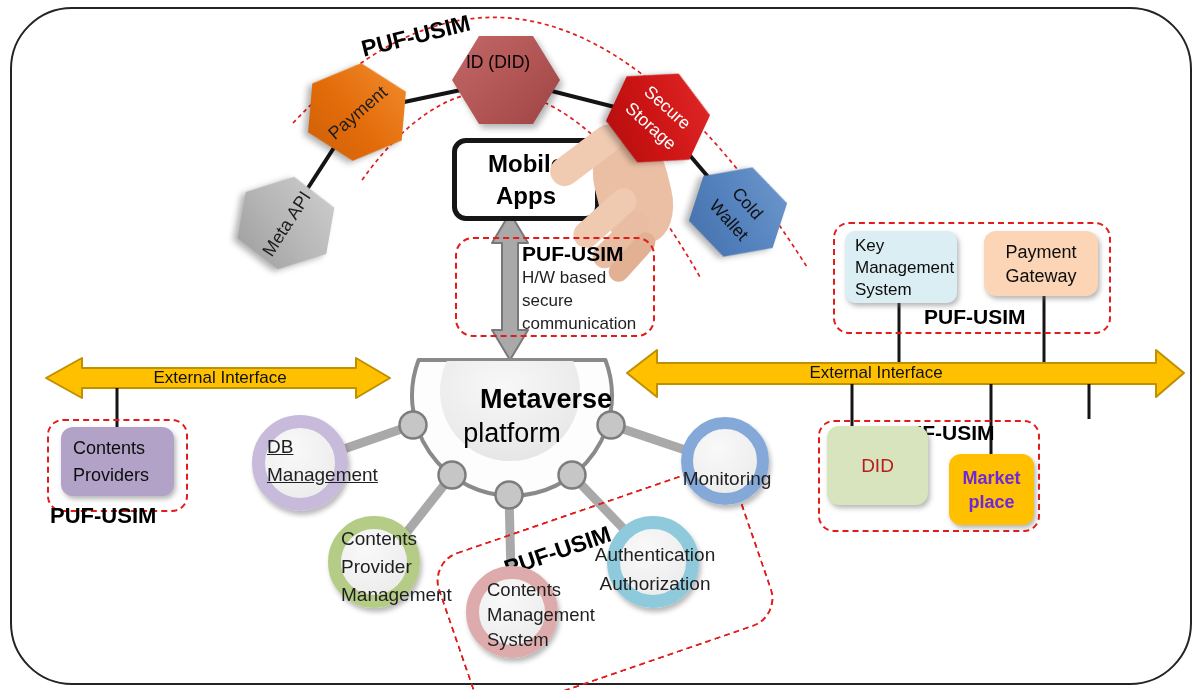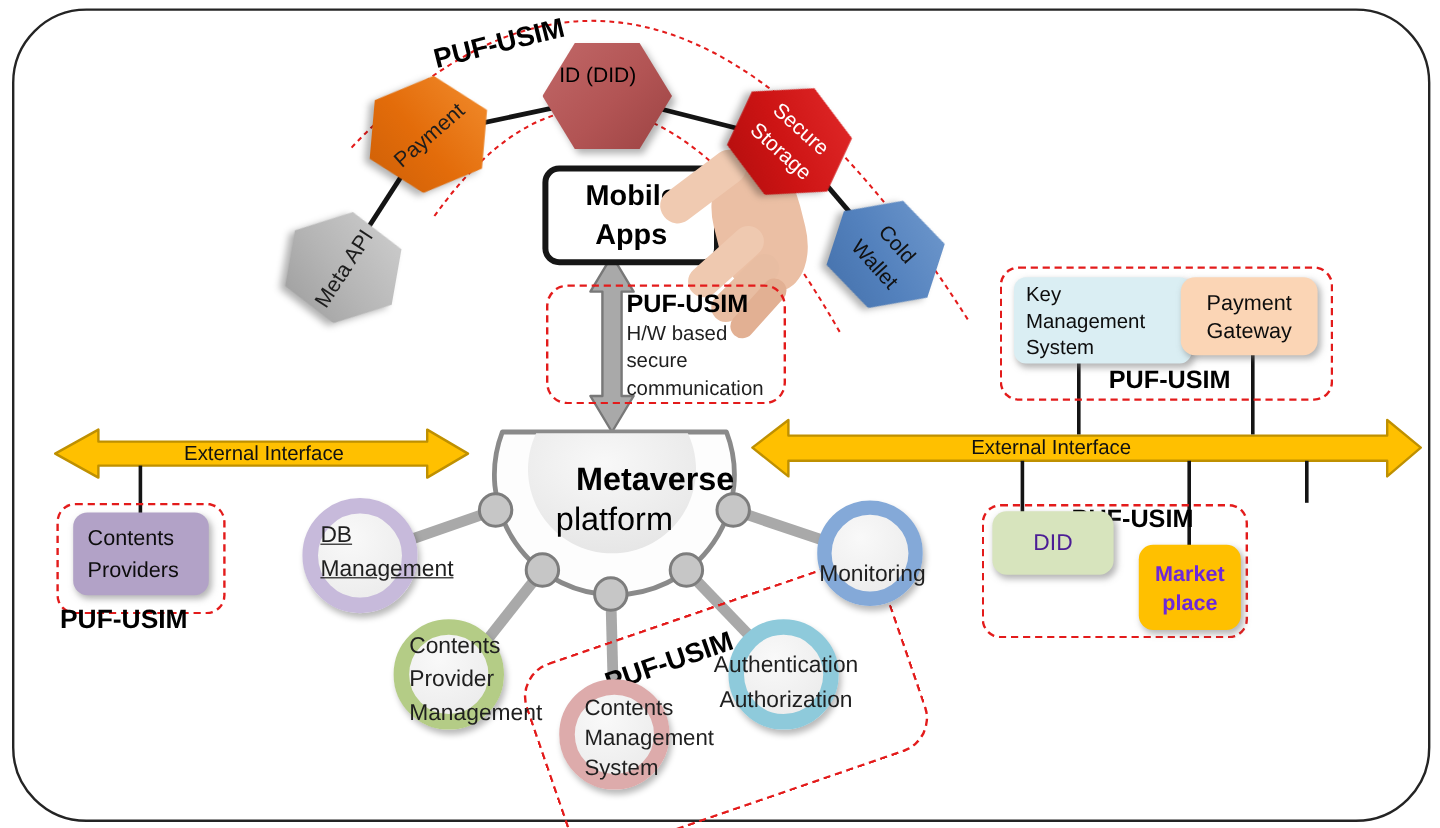--- a/index.html
+++ b/index.html
@@ -179,38 +179,38 @@
   <div class="dashbox" style="left:47px;top:419px;width:137px;height:89px;border-radius:16px;"></div>
   <div class="sbox" style="left:61px;top:427px;width:113px;height:69px;background:#b2a2c7;">
     <div class="abs" style="left:12px;top:8px;font-size:18px;line-height:27px;color:#0d0d0d;">
       <div>Contents</div>
       <div>Providers</div>
     </div>
   </div>
   <div class="tag" style="left:50px;top:503px;font-size:22px;">PUF-USIM</div>
 
   <div class="dashbox" style="left:833px;top:222px;width:274px;height:108px;border-radius:16px;"></div>
-  <div class="sbox" style="left:845px;top:231px;width:112px;height:72px;background:#daeef3;border-radius:10px;padding-left:36px;">
+  <div class="sbox" style="left:845px;top:231px;width:112px;height:72px;background:#daeef3;border-radius:10px;">
     <div class="abs" style="left:10px;top:4px;font-size:17px;line-height:22px;color:#0d0d0d;">
       <div>Key</div>
       <div>Management</div>
       <div>System</div>
     </div>
   </div>
   <div class="sbox cbox" style="left:984px;top:231px;width:114px;height:65px;background:#fbd5b5;color:#0d0d0d;">
     <div>
       <div>Payment</div>
       <div>Gateway</div>
     </div>
   </div>
   <div class="tag" style="left:924px;top:305px;font-size:21px;">PUF-USIM</div>
 
   <div class="dashbox" style="left:818px;top:420px;width:218px;height:108px;border-radius:16px;"></div>
   <div class="tag" style="left:893px;top:421px;font-size:21px;">PUF-USIM</div>
-  <div class="sbox cbox" style="left:827px;top:426px;width:101px;height:53px;background:#d7e4bd;font-size:19px;color:#4c1d95;">
+  <div class="sbox cbox" style="left:827px;top:426px;width:101px;height:79px;background:#d7e4bd;font-size:19px;color:#b91c1c;">
     <div>DID</div>
   </div>
   <div class="sbox cbox" style="left:949px;top:454px;width:85px;height:71px;background:#ffc000;color:#6d28d9;font-weight:bold;">
     <div>
       <div>Market</div>
       <div>place</div>
     </div>
   </div>
 
 </div>

